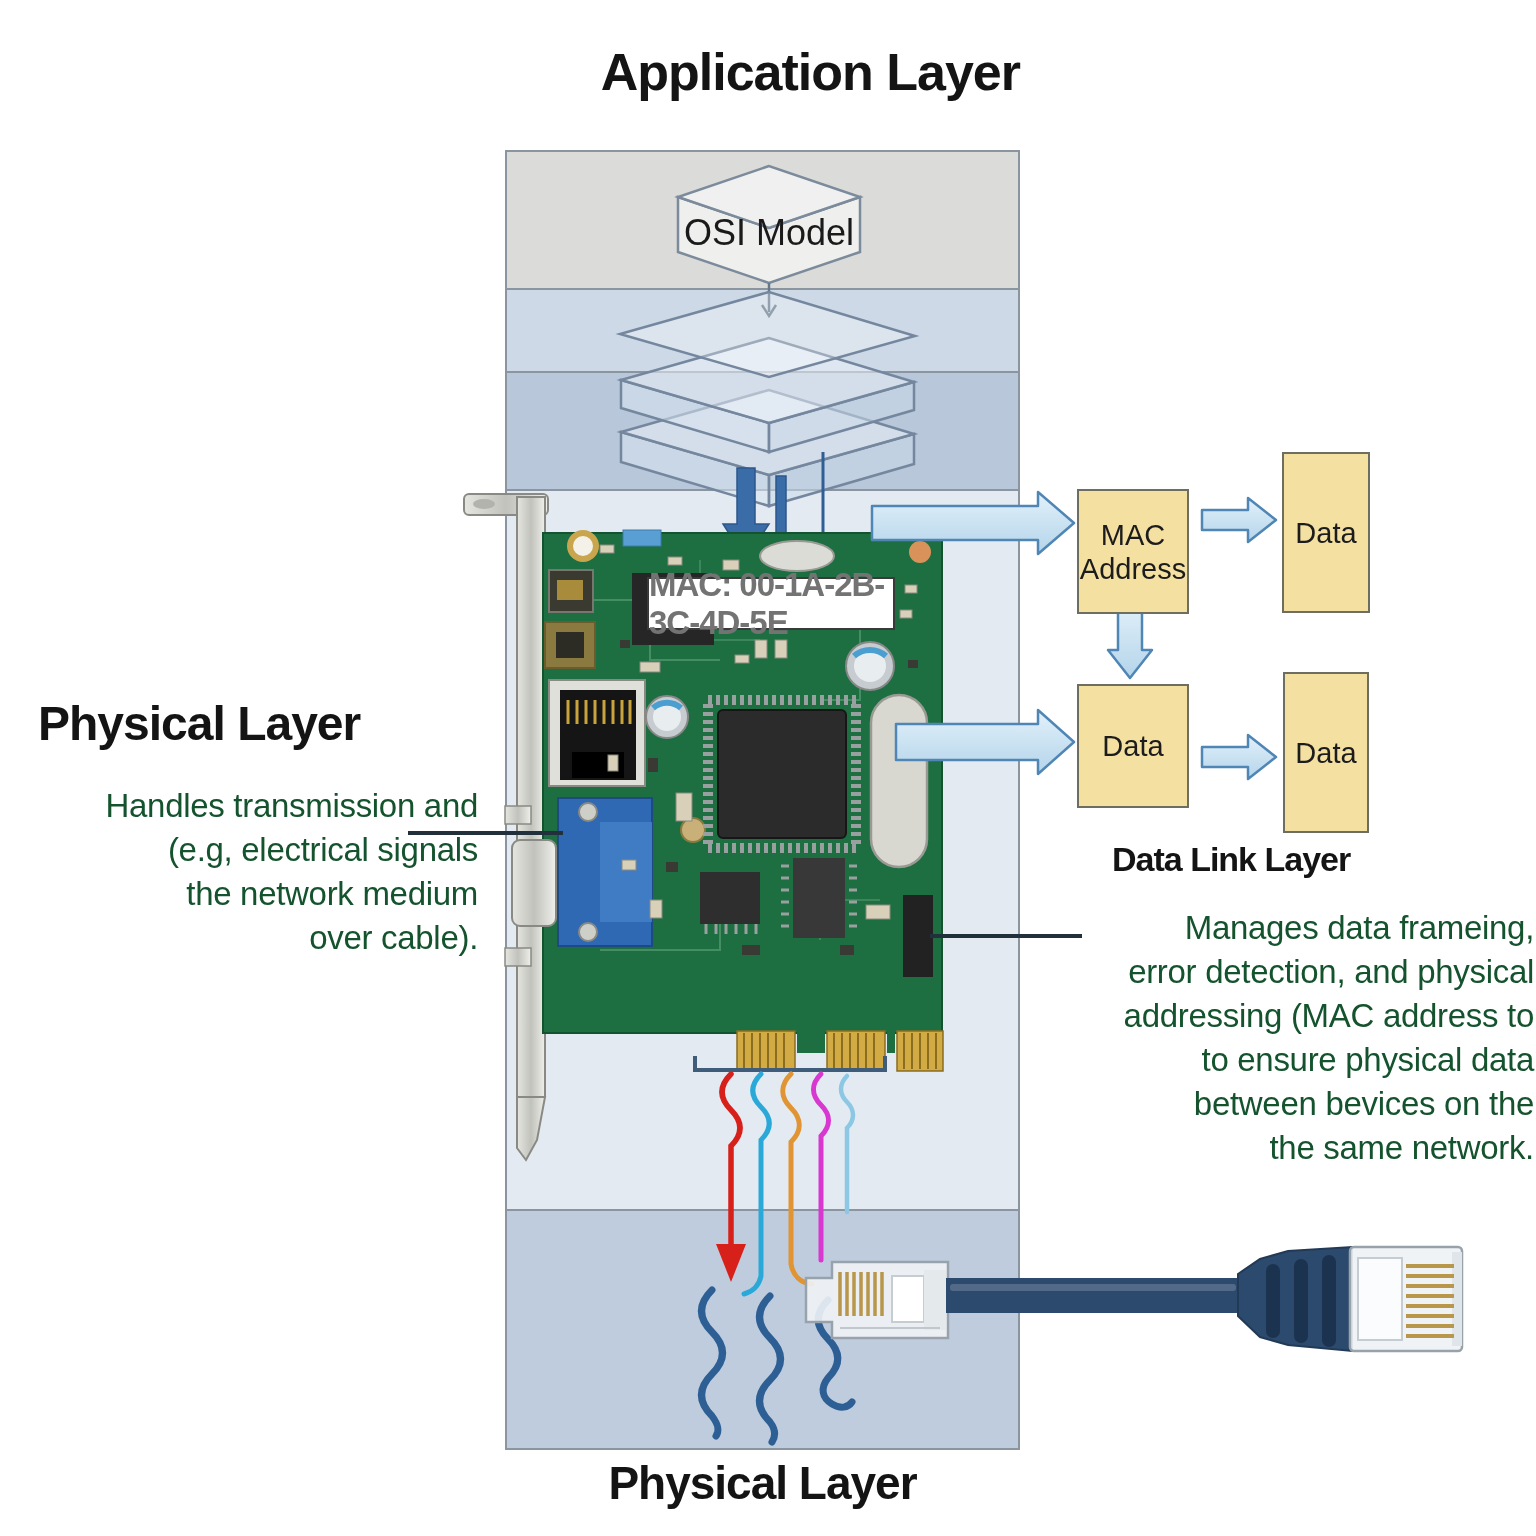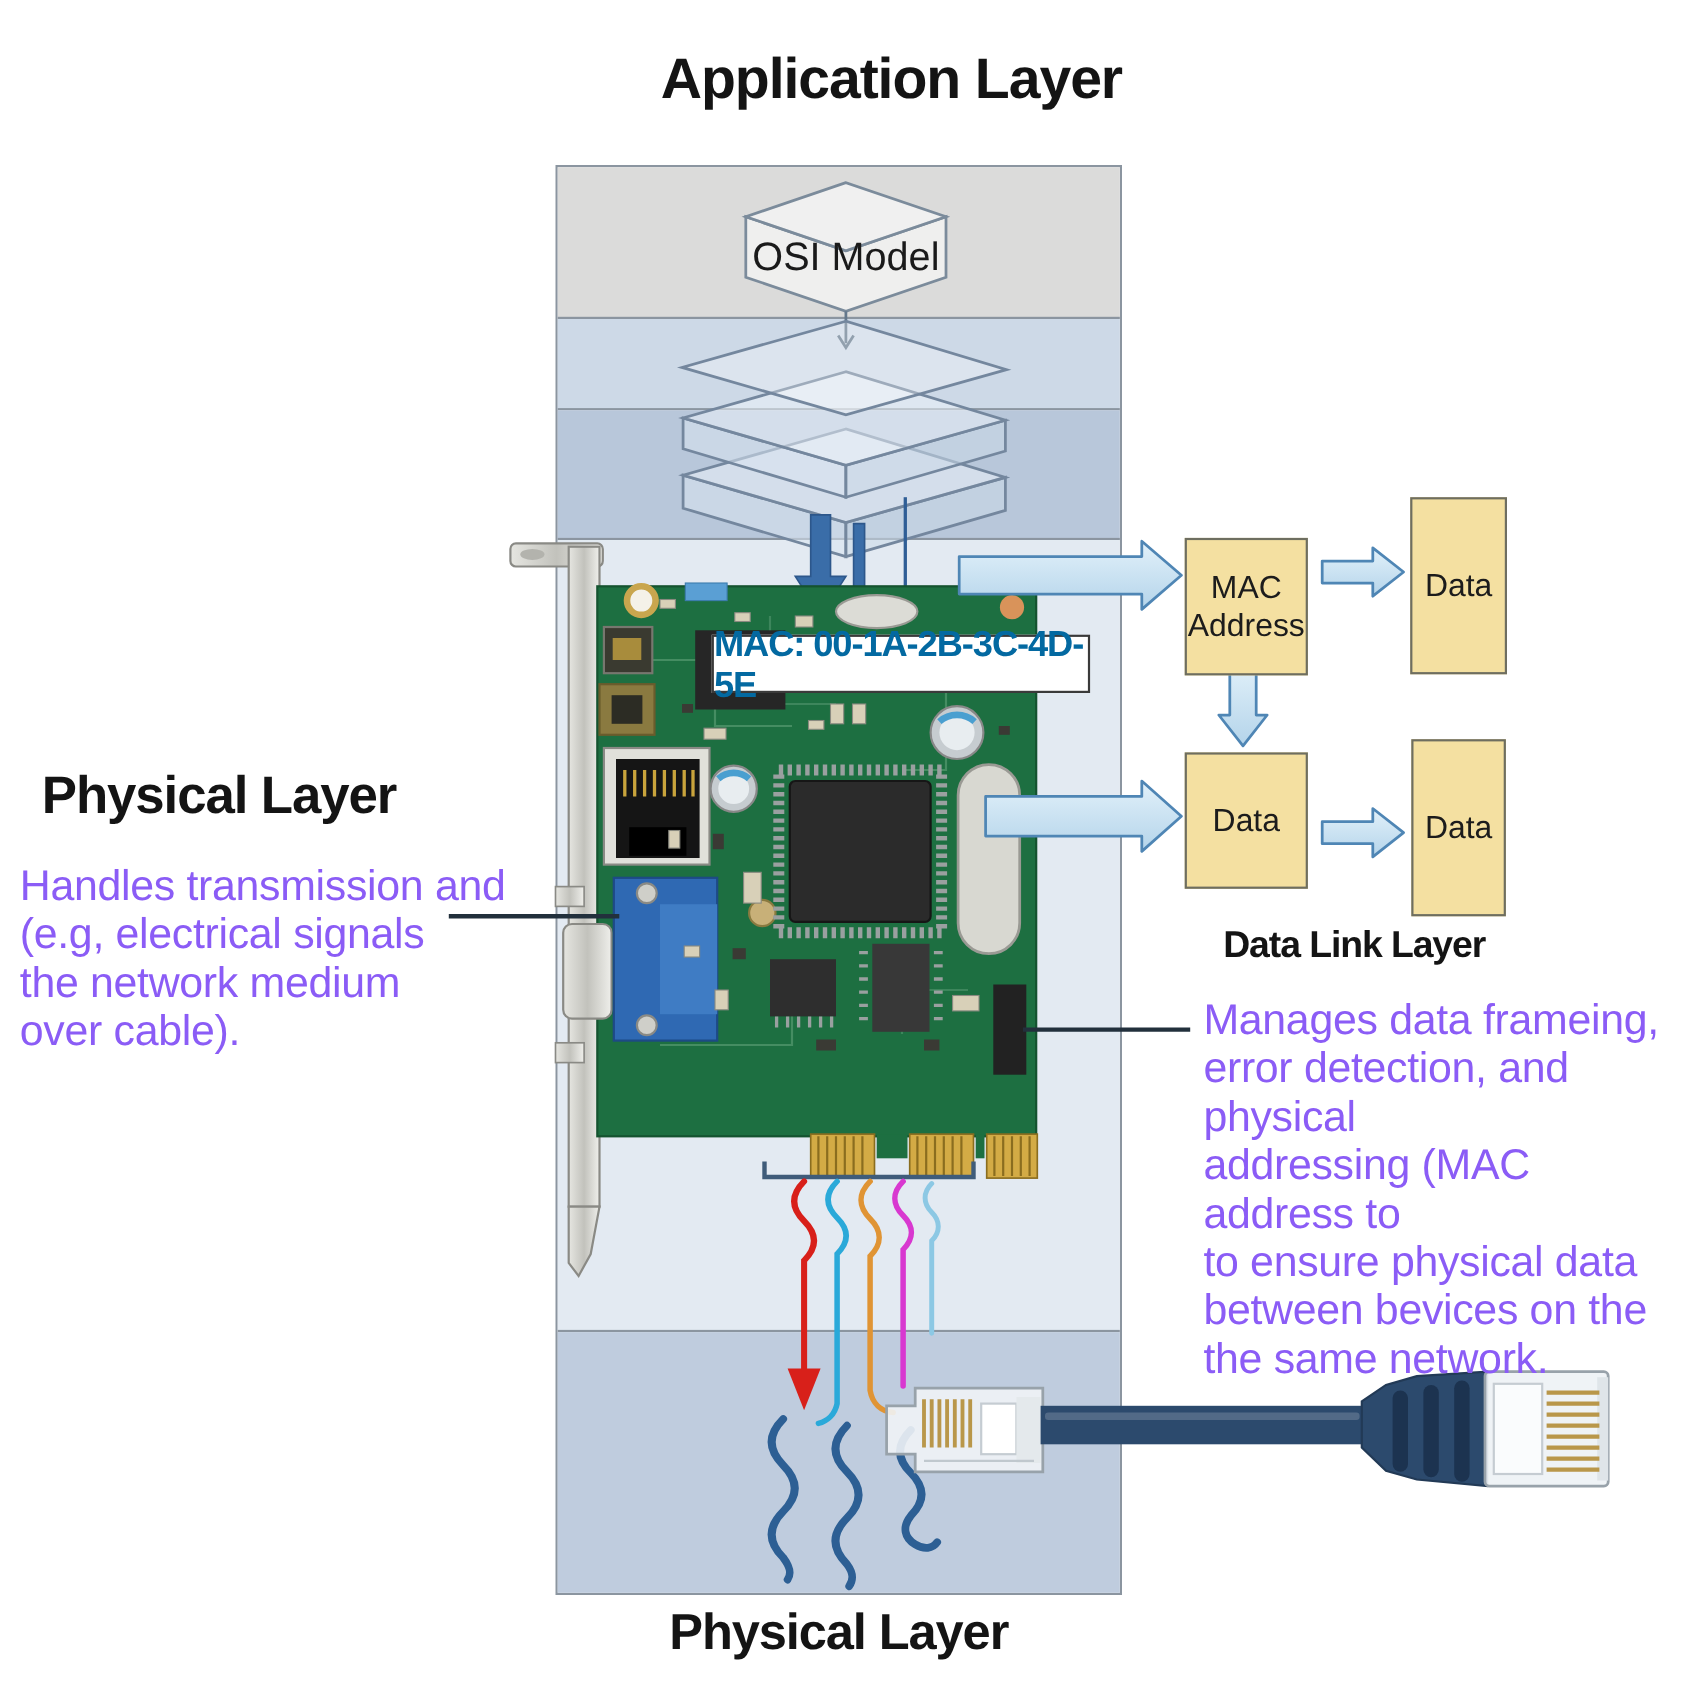--- a/index.html
+++ b/index.html
@@ -15,27 +15,27 @@
   .band-3{height:118px;background:#b8c7da;}
   .band-main{height:720px;background:#e3eaf2;}
   .band-bottom{height:237px;background:#bfccde;}
   svg.gfx{position:absolute;left:0;top:0;z-index:2;pointer-events:none;}
   
   .title{position:absolute;font-weight:bold;letter-spacing:-1px;color:#141414;z-index:3;}
   #app-title{left:505px;top:42px;width:515px;text-align:right;font-size:52px;}
   #bottom-title{left:505px;top:1456px;width:515px;text-align:center;font-size:46px;}
   #left-heading{left:38px;top:696px;font-size:48px;}
   #right-heading{left:1112px;top:840px;font-size:34px;}
-  .body-text{position:absolute;font-size:39px;line-height:44px;color:#8b5cf6;z-index:3;letter-spacing:-0.3px;}
+  .body-text{position:absolute;font-size:33px;line-height:44px;color:#14532d;z-index:3;letter-spacing:-0.3px;text-align:right;}
   #left-body{left:18px;top:784px;width:460px;}
   #right-body{left:1094px;top:906px;width:440px;}
   
-  #mac-label{position:absolute;left:647px;top:577px;width:344px;height:53px;background:#ffffff;
+  #mac-label{position:absolute;left:647px;top:577px;width:248px;height:53px;background:#ffffff;
              border:2px solid #3a3a3a;box-sizing:border-box;display:flex;align-items:center;justify-content:center;
-             font-size:33px;font-weight:bold;letter-spacing:-1px;z-index:3;color:#0369a1;}
+             font-size:33px;font-weight:bold;letter-spacing:-1px;z-index:3;color:#737373;}
   
   .ybox{position:absolute;background:#f4e0a1;border:2px solid #6e6e60;box-sizing:border-box;
         display:flex;align-items:center;justify-content:center;text-align:center;
         font-size:29px;color:#1c1c1c;z-index:3;line-height:34px;}
   #box-mac{left:1077px;top:469px;width:112px;height:125px;margin-top:20px;}
   #box-data1{left:1282px;top:452px;width:88px;height:161px;}
   #box-data2{left:1077px;top:684px;width:112px;height:124px;}
   #box-data3{left:1283px;top:672px;width:86px;height:161px;}
 </style>
 </head>

